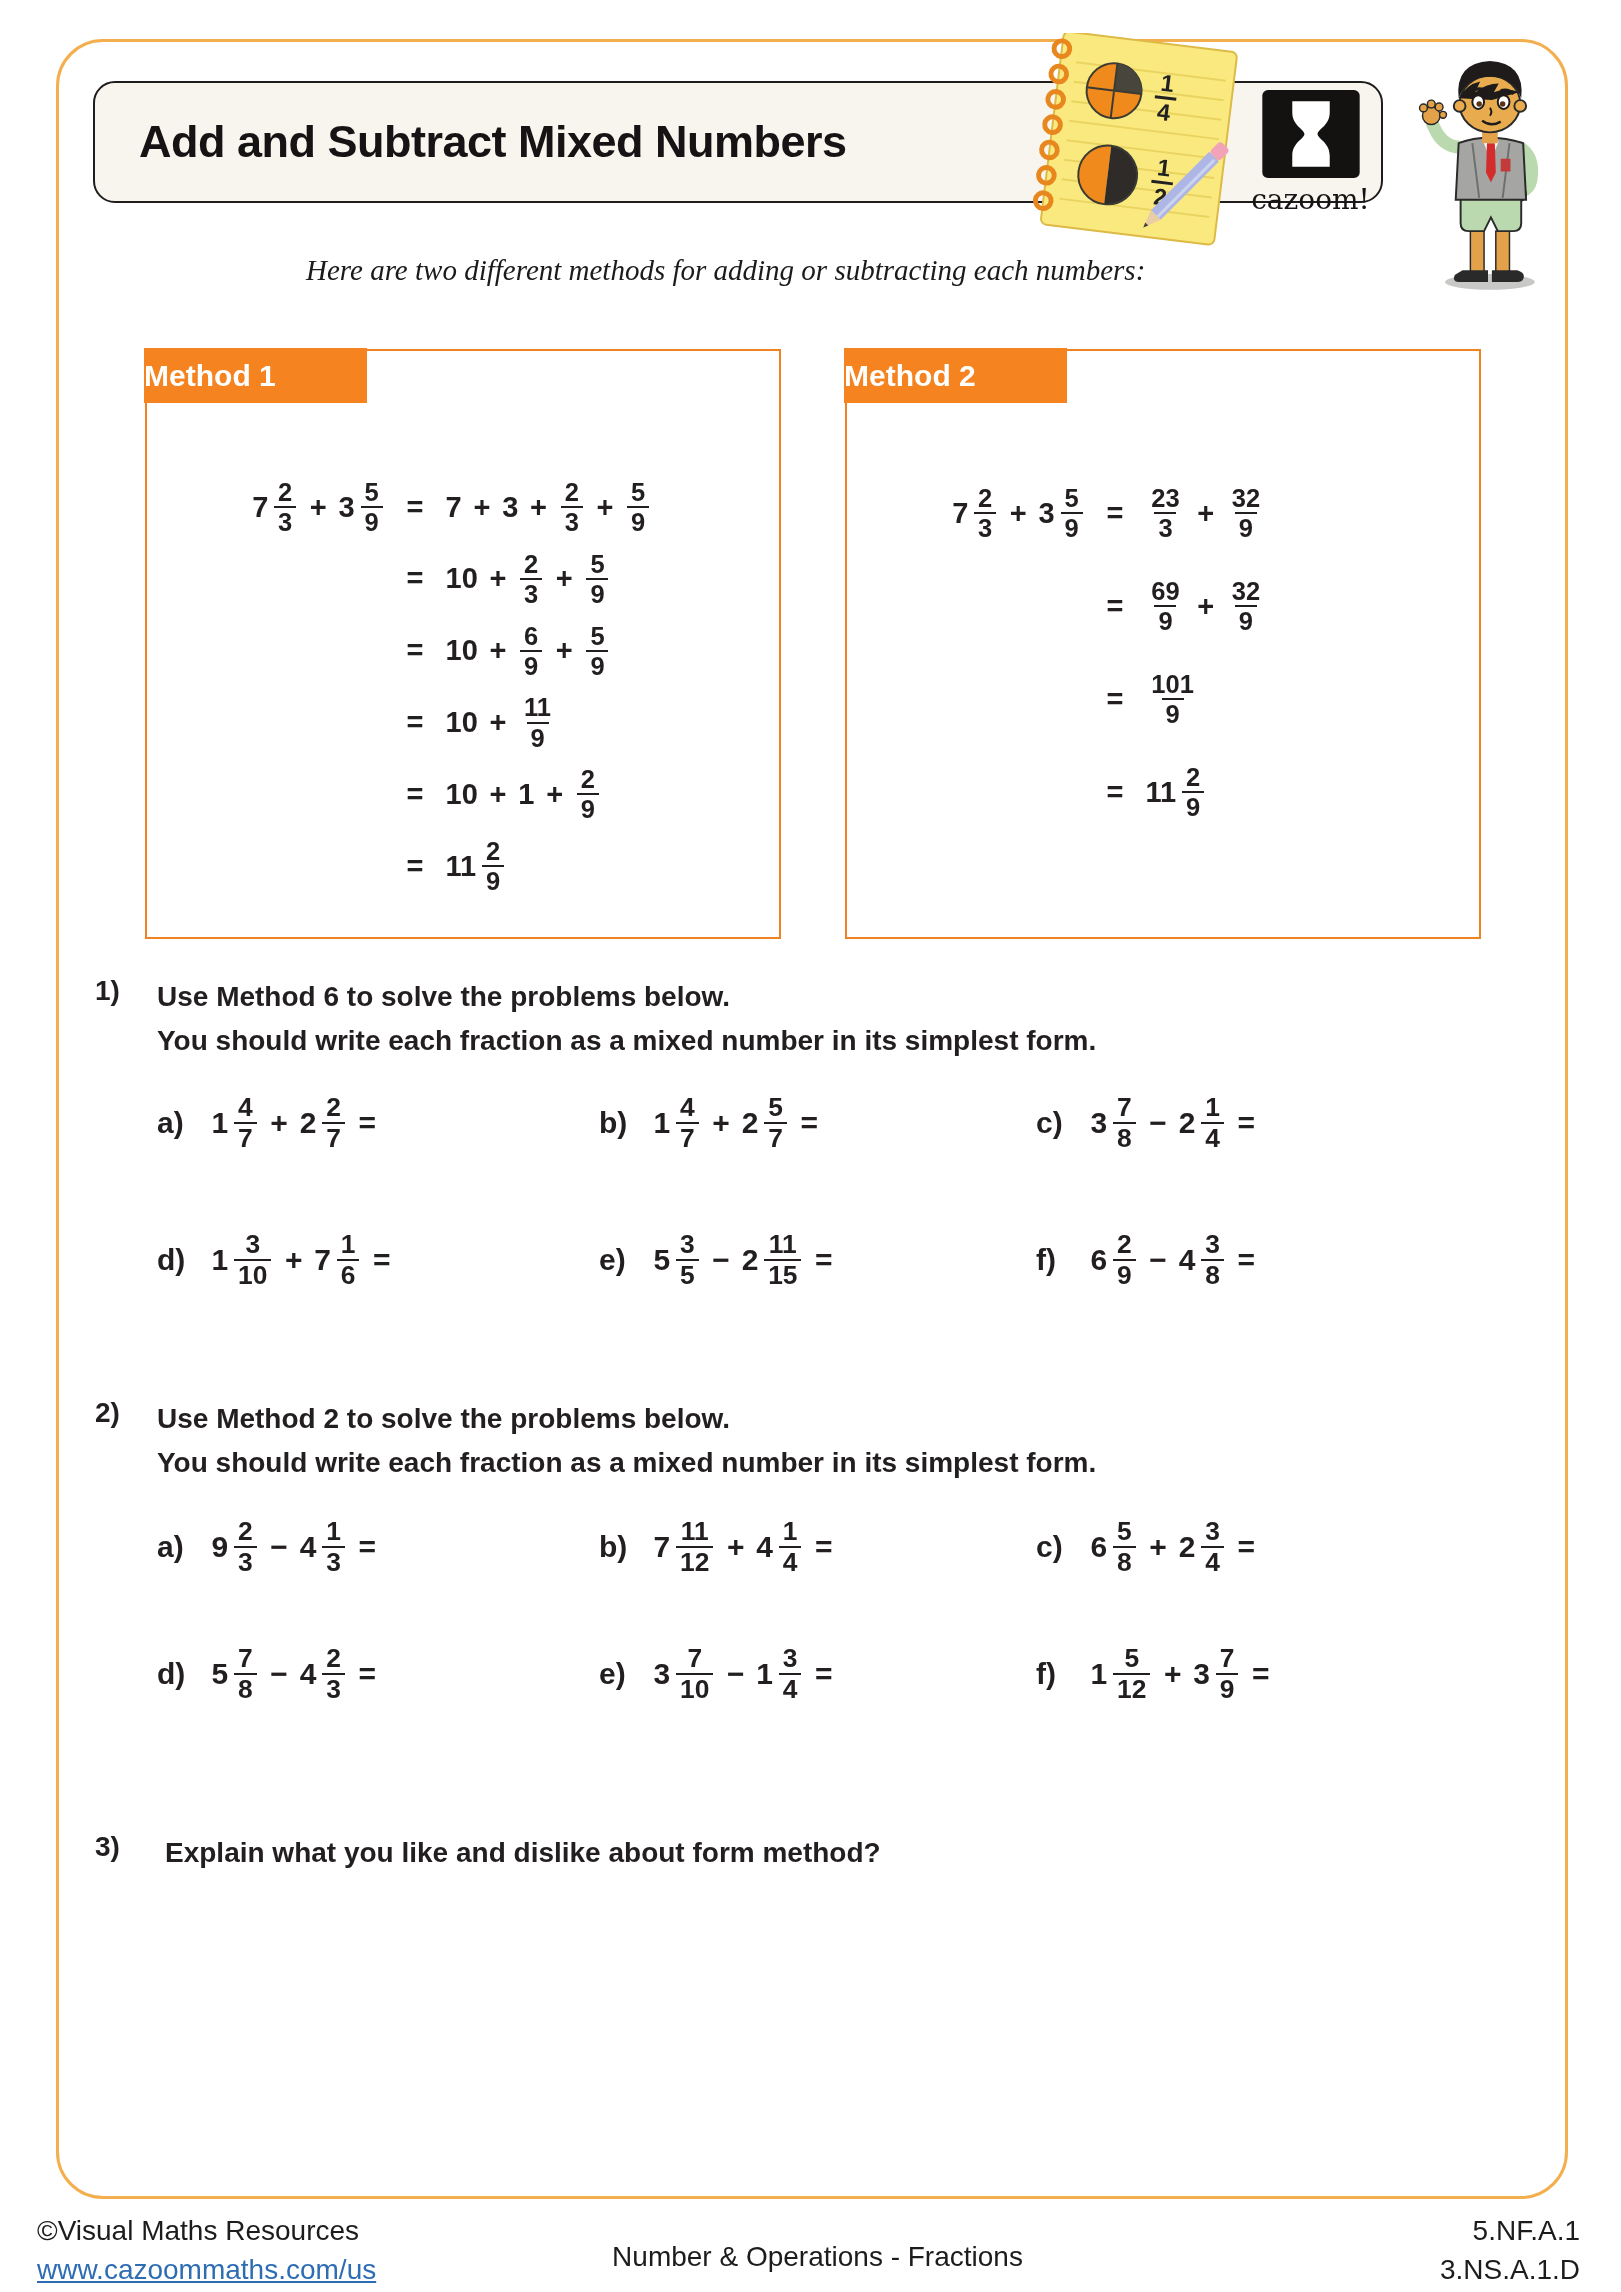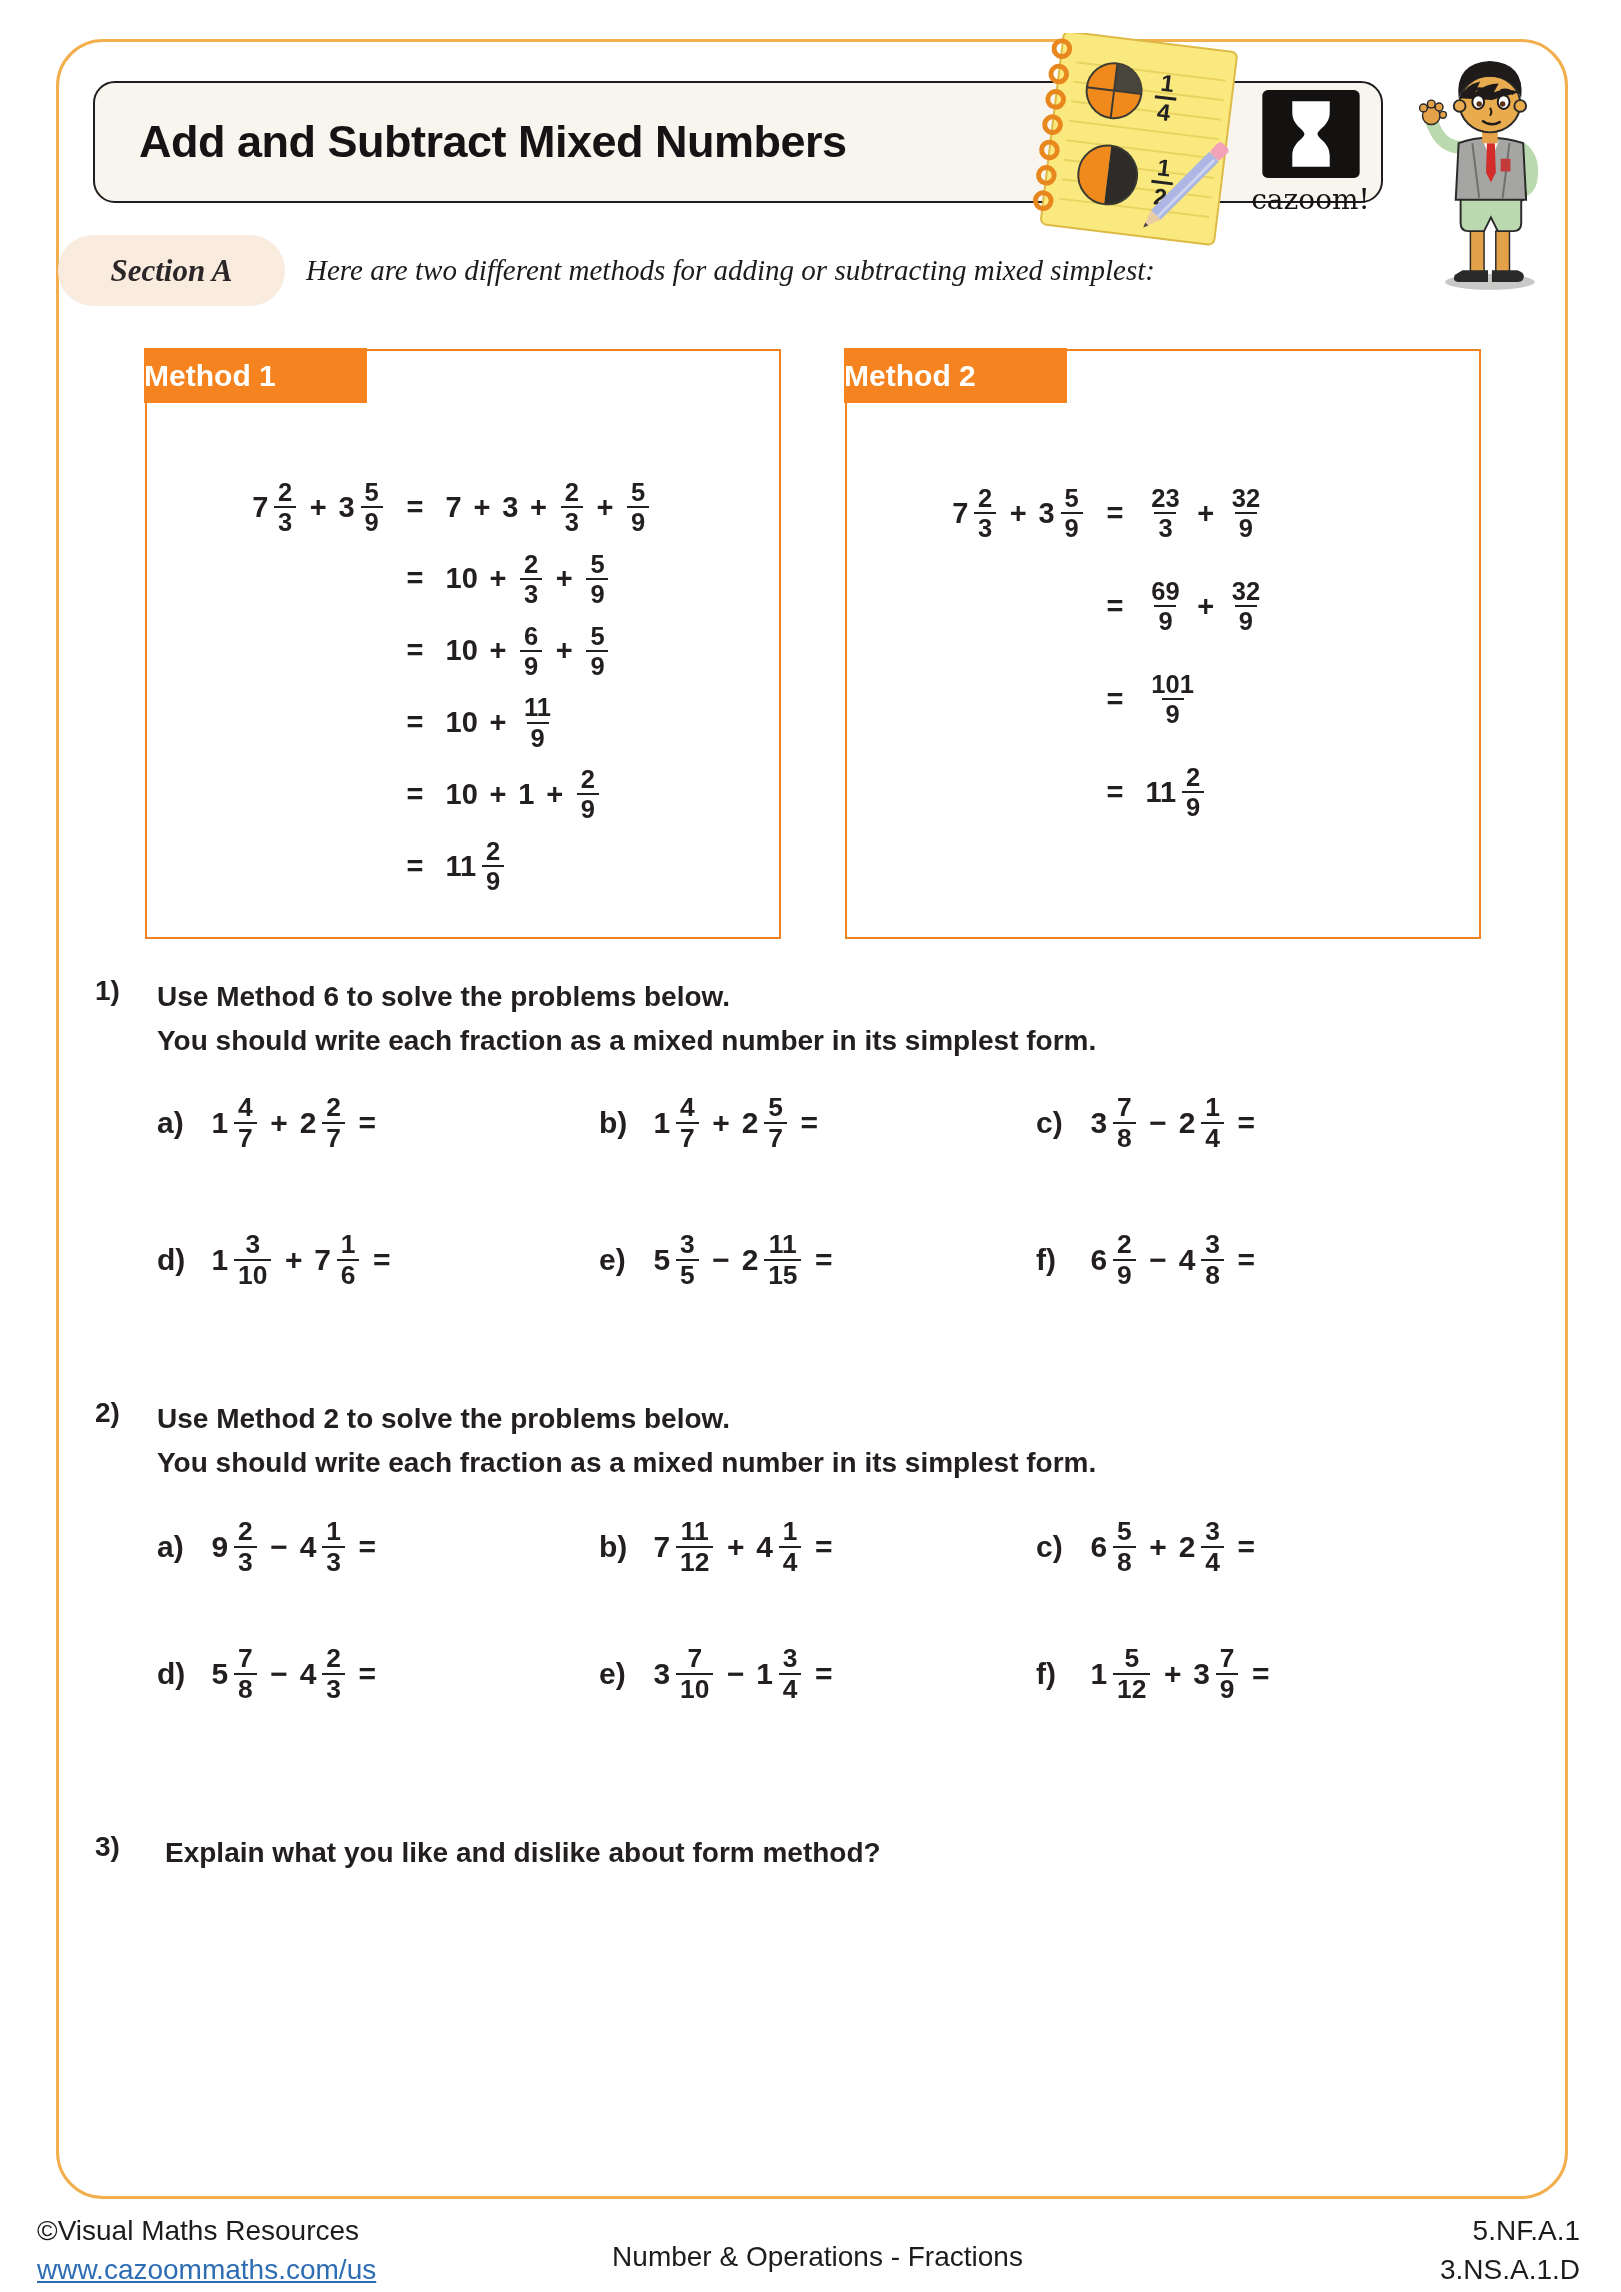--- a/index.html
+++ b/index.html
@@ -157,24 +157,21 @@
     <path d="M60 50 q8 -14 22 -17 l-5 11 q11 -9 24 -9 l-5 9 q13 -5 26 0 l-28 8 z" fill="#1E1B1A"></path>
     <path d="M71 44 q9 -6 17 -2 M103 42 q9 -2 13 4" stroke="#1E1B1A" stroke-width="3" fill="none"></path>
     <ellipse cx="80" cy="54" rx="6" ry="7" fill="#ffffff" stroke="#1E1B1A" stroke-width="2"></ellipse>
     <ellipse cx="106" cy="54" rx="6" ry="7" fill="#ffffff" stroke="#1E1B1A" stroke-width="2"></ellipse>
     <circle cx="81" cy="56" r="2.8" fill="#5A3214"></circle>
     <circle cx="105" cy="56" r="2.8" fill="#5A3214"></circle>
     <path d="M92 60 q3 4 0 8" stroke="#1E1B1A" stroke-width="2" fill="none"></path>
     <path d="M84 73 q9 7 19 1" stroke="#1E1B1A" stroke-width="2.5" fill="none"></path>
   </svg>
 
-  <div class="section-pill">
-    <span>Section A</span>
-  </div>
-  <div class="section-intro">Here are two different methods for adding or subtracting mixed simplest:</div>
+  <div class="section-intro">Here are two different methods for adding or subtracting each numbers:</div>
 
   <div class="method-box m1">
     <div class="method-tab">
       <span>Method 1</span>
     </div>
     <div class="equations">
       <div class="eq-row">
         <div class="eq-lhs">
             <span class="nm">7</span>
             <span class="frac">

